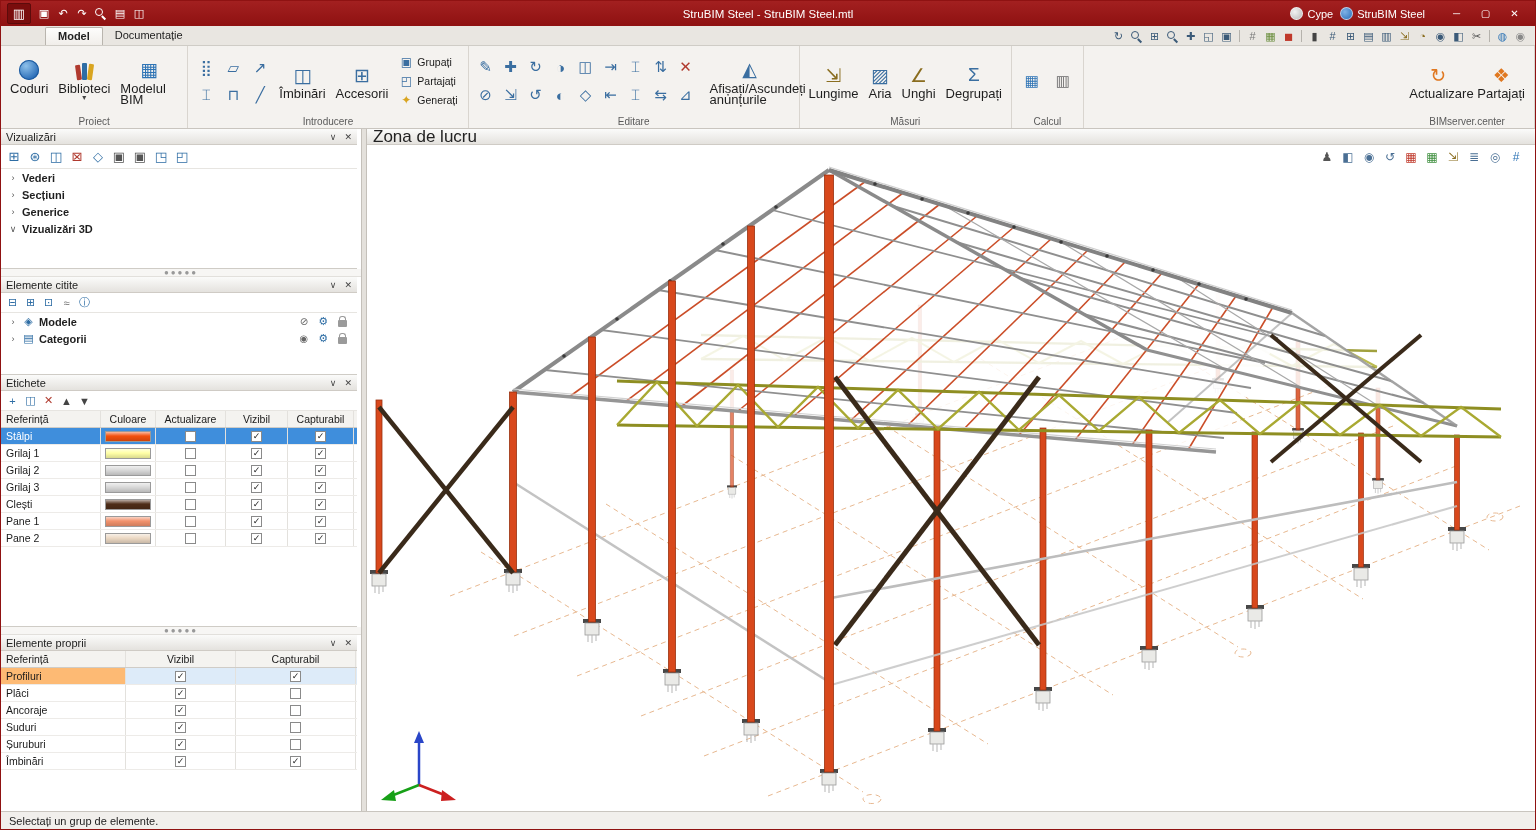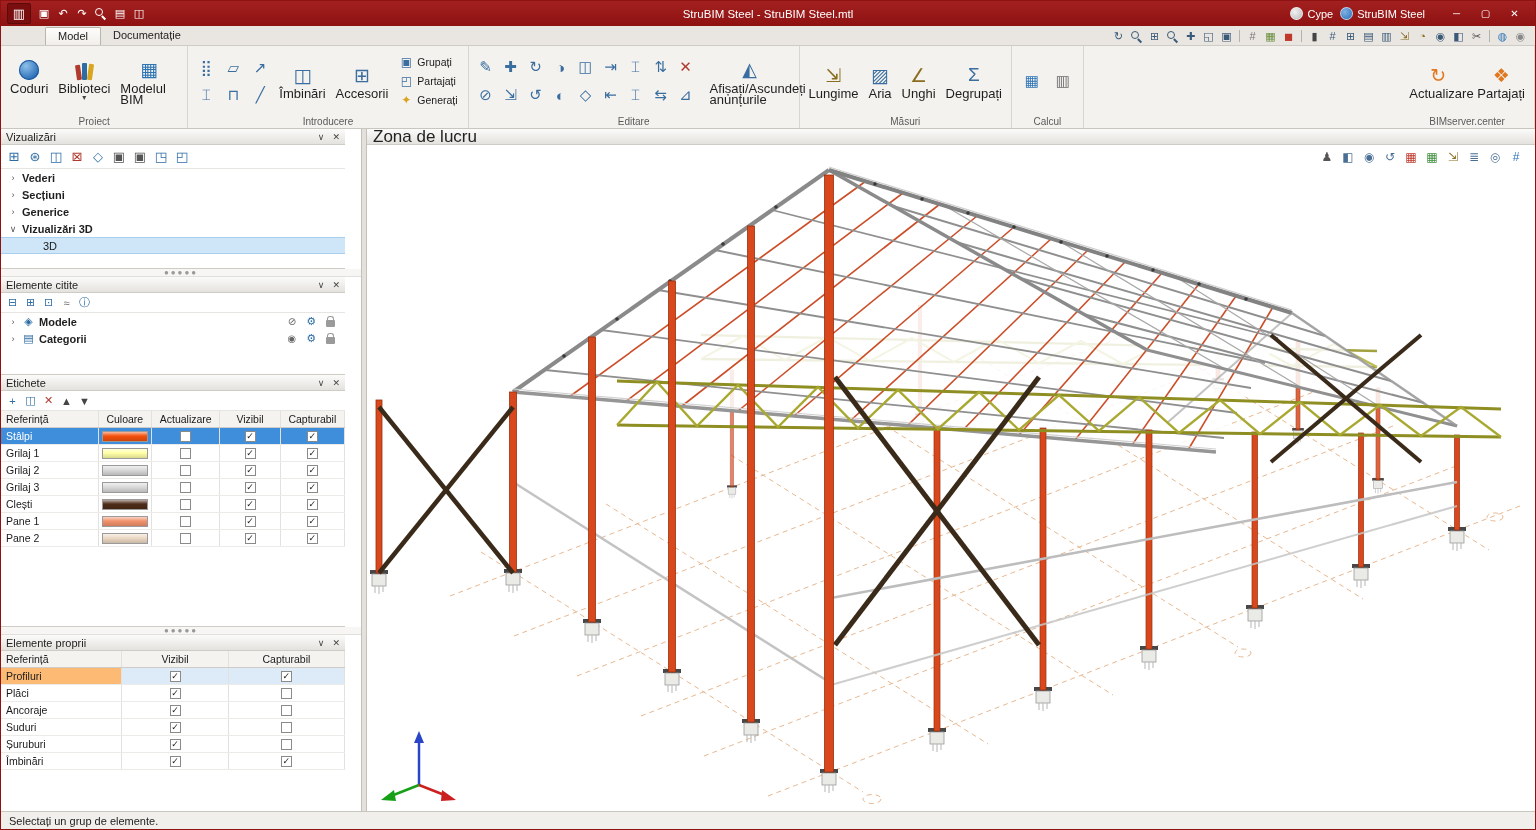--- a/index.html
+++ b/index.html
@@ -21,21 +21,21 @@
 .winbtns{display:flex;margin-left:10px}
 .winbtn{width:29px;height:23px;display:flex;align-items:center;justify-content:center;font-size:10px;color:#fff}
 .mag{position:relative;width:15px;height:15px;display:inline-block}
 .mag::before{content:"";position:absolute;left:3px;top:3px;width:6px;height:6px;border:1.5px solid currentColor;border-radius:50%}
 .mag::after{content:"";position:absolute;left:10px;top:10px;width:5px;height:1.5px;background:currentColor;transform:rotate(45deg);transform-origin:left center}
 
 
 .tabrow{position:absolute;top:25px;left:0;right:0;height:20px;background:#e9e6e1;border-bottom:1px solid #cfccc6;display:flex;align-items:flex-end;padding:0 6px}
 .tabs{display:flex;margin-left:38px}
 .tab{padding:2px 12px 3px;font-size:11px;color:#222}
-.tab.active{background:linear-gradient(#fdfdfc,#f1eeea);border:1px solid #b9b5ae;border-bottom:none;border-radius:2px 2px 0 0;font-weight:normal}
+.tab.active{background:linear-gradient(#fdfdfc,#f1eeea);border:1px solid #b9b5ae;border-bottom:none;border-radius:2px 2px 0 0;font-weight:bold}
 .topstrip{margin-left:auto;display:flex;align-items:center;gap:1px;padding-bottom:1px}
 .topstrip .ticon{width:17px;height:16px;font-size:11px;color:#3b5a78;display:flex;align-items:center;justify-content:center}
 .topstrip .sep{width:1px;height:12px;background:#b5b2ac;margin:0 3px}
 
 
 .ribbon{position:absolute;top:45px;left:0;right:0;height:83px;background:#f4f2ef;border-bottom:1px solid #c9c5bf;display:flex;align-items:stretch}
 .rgroup{position:relative;border-right:1px solid #d9d5cf;padding:2px 5px 14px;display:flex;align-items:center}
 .rgroup.spacer{flex:1;border-right:none}
 .rgl{position:absolute;bottom:1px;left:0;right:0;text-align:center;font-size:10px;color:#5a5a5a}
 .rrow{display:flex;align-items:flex-start;gap:2px}
@@ -50,21 +50,21 @@
 .rsmall{display:flex;align-items:center;gap:4px;font-size:10.5px;padding:1px 4px;border:1px solid transparent;border-radius:2px}
 .rsmall .sic{font-size:12px;color:#3a6ea0;width:14px;text-align:center}
 .globe{width:20px;height:20px;border-radius:50%;background:radial-gradient(circle at 35% 30%,#8ec1ea,#2a6db8 72%);box-shadow:inset 0 0 0 1px #1d5a9e}
 .books{display:flex;gap:1px;align-items:flex-end;height:20px}
 .books i{width:5px;height:17px;background:#2e6da4;border-radius:1px;display:block}
 .books i:nth-child(1){background:#b03a2e;height:15px;transform:rotate(-8deg)}
 .books i:nth-child(3){background:#d9a520;height:16px;transform:rotate(8deg)}
 
 
 .leftcol{position:absolute;left:0;top:128px;width:361px;bottom:18px;background:#fff;border-right:1px solid #c4c0ba}
-.panel{position:absolute;left:0;right:16px;display:flex;flex-direction:column;background:#fff;border-bottom:1px solid #cfccc6}
+.panel{position:absolute;left:0;right:4px;display:flex;flex-direction:column;background:#fff;border-bottom:1px solid #cfccc6}
 .phead{flex:0 0 16px;background:linear-gradient(#fbfbfa,#e4e2de);border-bottom:1px solid #cfcbc5;display:flex;align-items:center;padding:0 5px;font-size:11px;color:#222}
 .pbtns{margin-left:auto;display:flex;gap:8px;color:#444;font-size:9px}
 .pbtns span{cursor:default}
 .ptool{flex:0 0 24px;display:flex;align-items:center;gap:1px;padding:0 3px;border-bottom:1px solid #e7e5e1}
 .ptool .ticon{width:20px;height:20px;display:flex;align-items:center;justify-content:center;font-size:13px;color:#2e6da4;border:1px solid transparent;border-radius:2px}
 .ptool.small{flex:0 0 20px}
 .ptool.small .ticon{width:17px;height:17px;font-size:11px}
 .trow{height:17px;display:flex;align-items:center;padding-left:7px;gap:4px;font-size:11px}
 .trow .chev{width:10px;color:#555;font-size:9px;text-align:center}
 .trow .tlabel{font-weight:bold;color:#1f1f1f}
@@ -348,23 +348,20 @@
           <span class="chev">›</span>
           <span class="tlabel">Secțiuni</span>
         </div>
         <div class="trow">
           <span class="chev">›</span>
           <span class="tlabel">Generice</span>
         </div>
         <div class="trow">
           <span class="chev">∨</span>
           <span class="tlabel">Vizualizări 3D</span>
-        </div>
-        <div class="trow child selected">
-          <span>3D</span>
         </div>
       </div>
     </div>
     <div class="dots" style="top:140px">●●●●●</div>
 
     <div class="panel" style="top:148px;height:98px">
       <div class="phead">
         <span>Elemente citite</span>
         <span class="pbtns">
           <span>∨</span>

